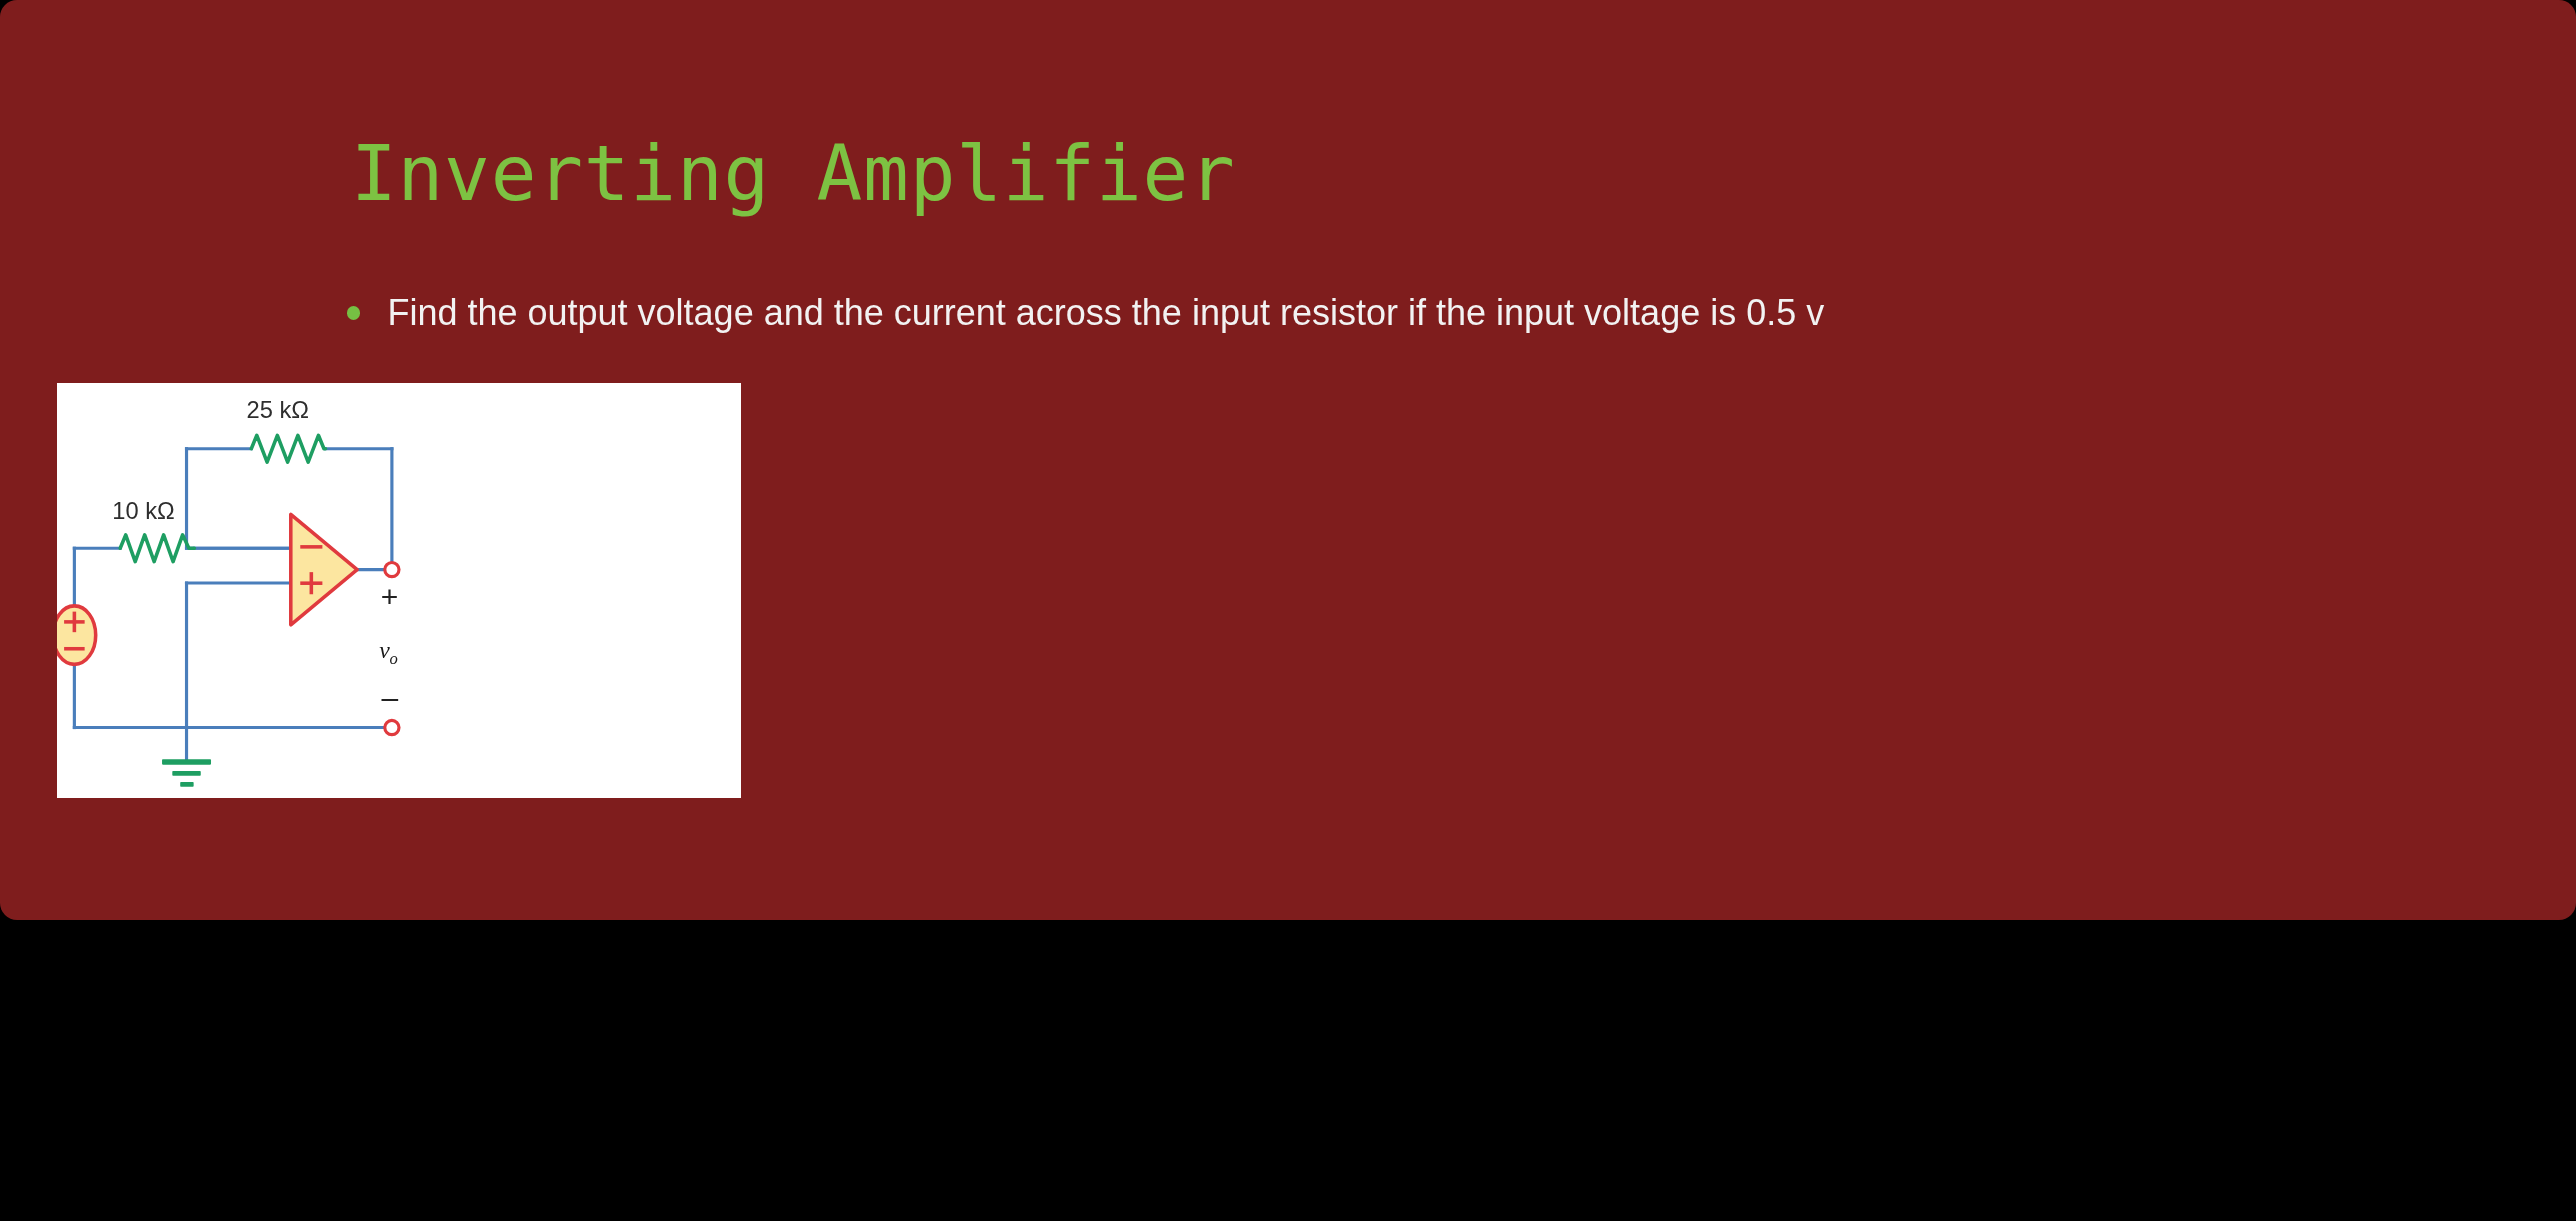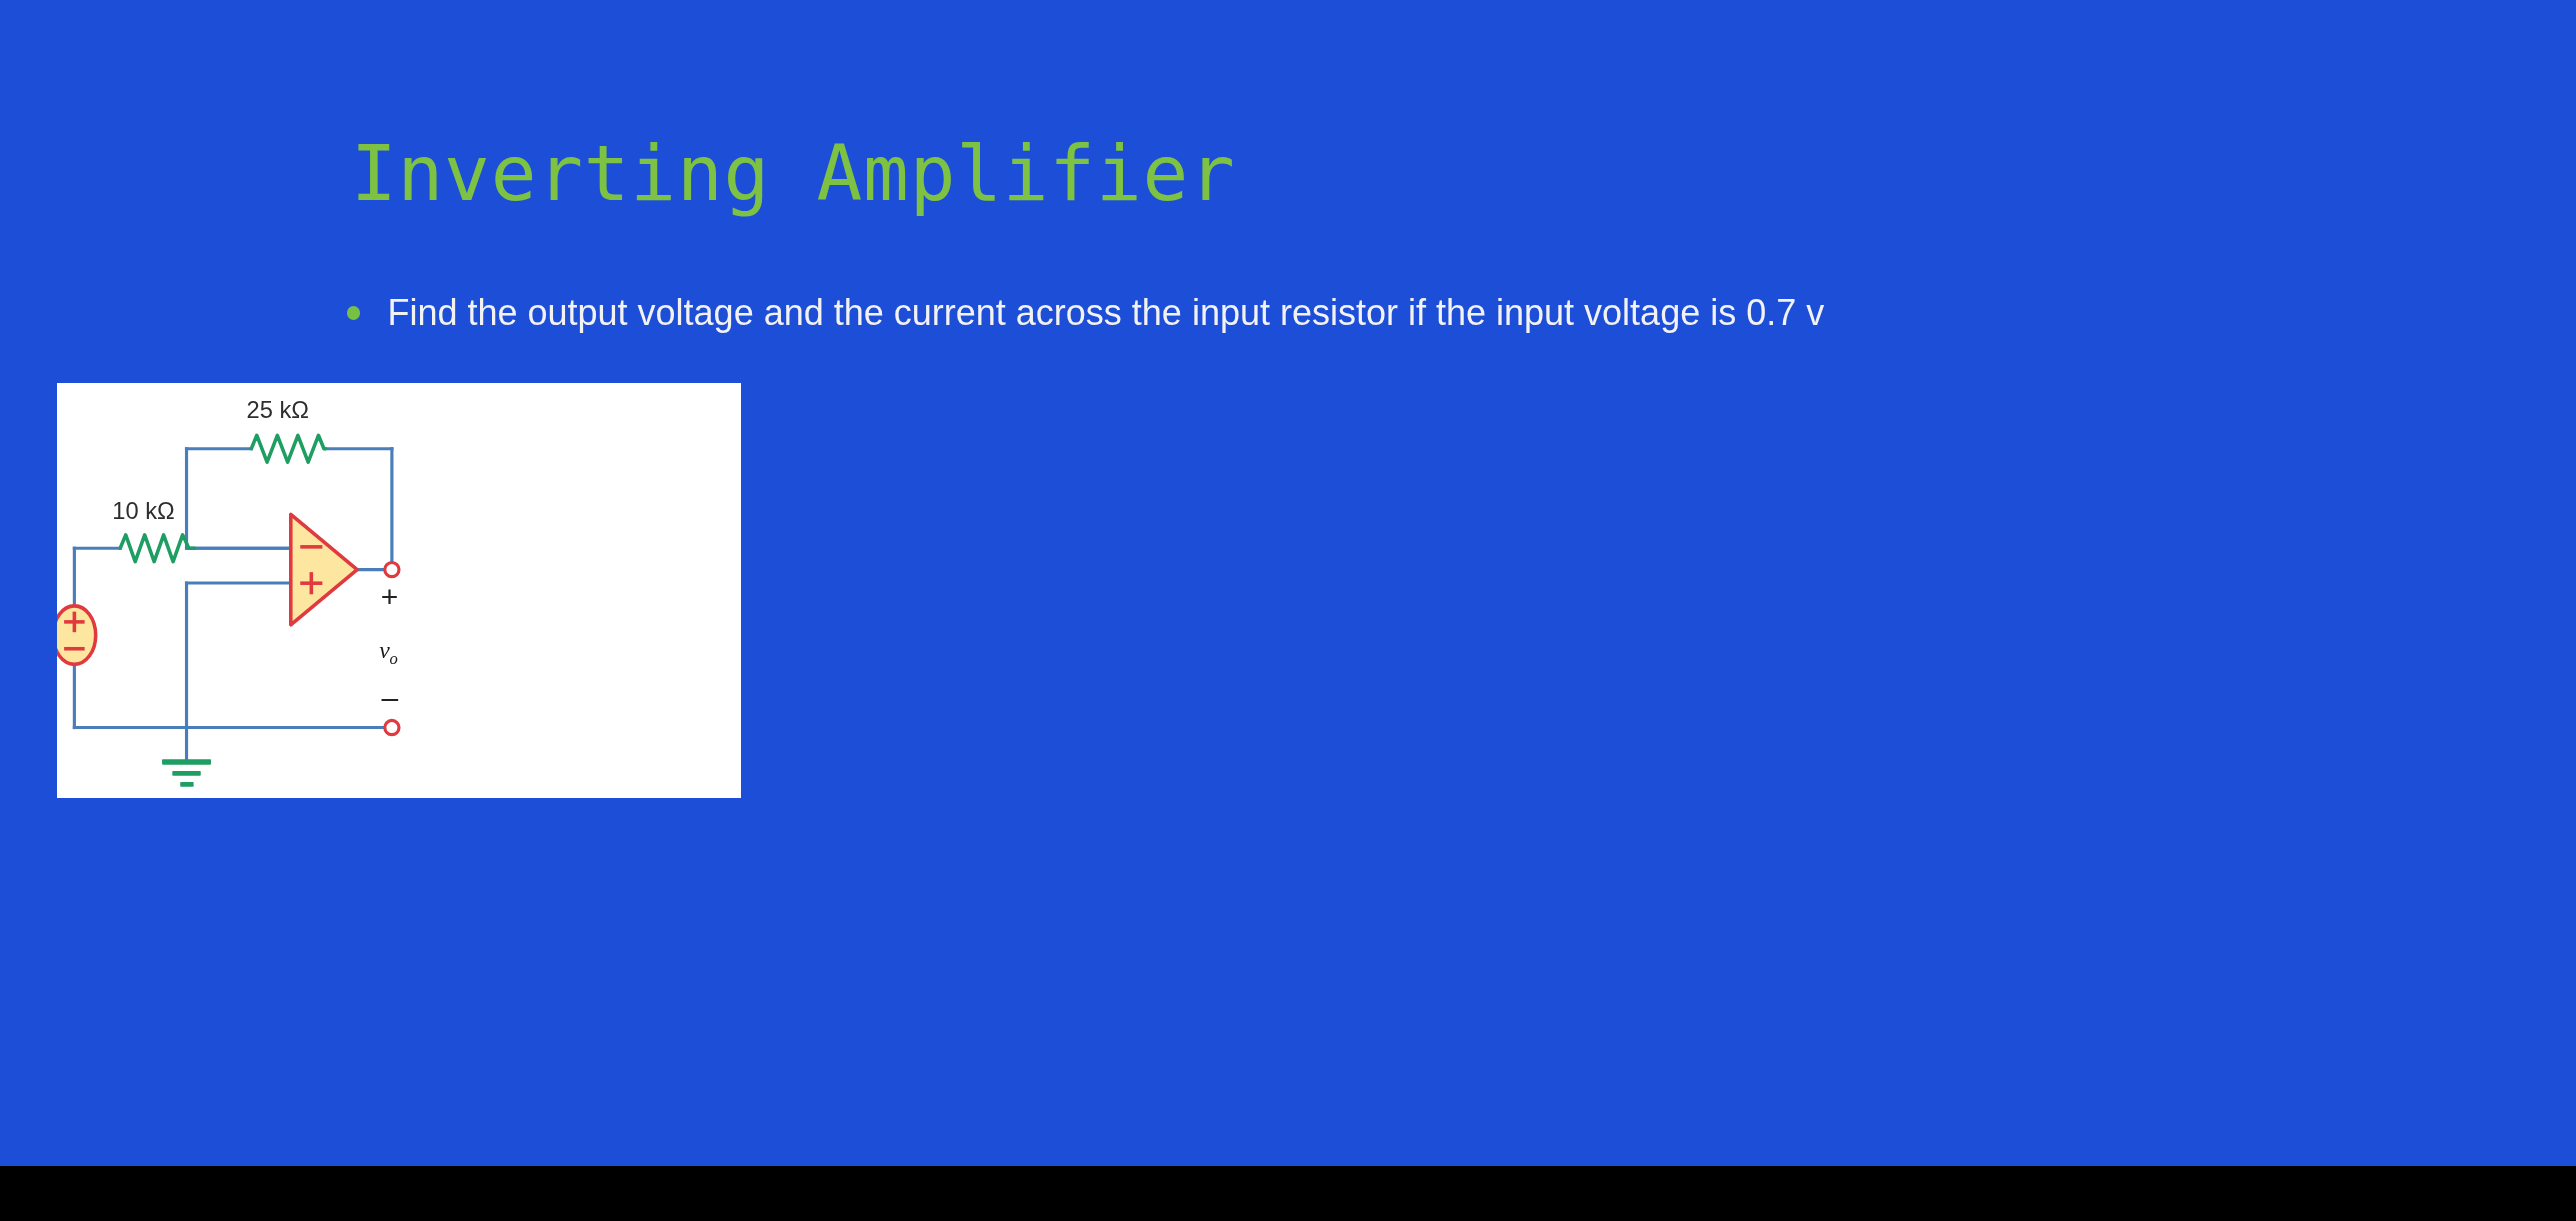--- a/index.html
+++ b/index.html
@@ -12,22 +12,23 @@
     height: 1222px;
     position: relative;
     overflow: hidden;
     font-family: "Liberation Sans", sans-serif;
   }
 
   #slide {
     position: absolute;
     left: 0; top: 0;
     width: 2576px;
-    height: 1166px;
-    background: #1d4ed8;
+    height: 920px;
+    background: #7f1d1d;
+    border-radius: 17px;
   }
 
   
   #slide-title {
     position: absolute;
     left: 351px;
     top: 126px;
     font-family: "DejaVu Sans Mono", "Liberation Mono", monospace;
     font-size: 76px;
     line-height: 95px;
@@ -104,21 +105,21 @@
 </style>
 </head>
 <body>
 
 <div id="slide">
 
   <div id="slide-title">Inverting Amplifier</div>
 
   <div id="bullet-row">
     <div id="bullet-marker"></div>
-    <div id="bullet-text">Find the output voltage and the current across the input resistor if the input voltage is 0.7 v</div>
+    <div id="bullet-text">Find the output voltage and the current across the input resistor if the input voltage is 0.5 v</div>
   </div>
 
   <div id="circuit-panel">
     <svg id="circuit-svg" viewBox="0 0 866 525" xmlns="http://www.w3.org/2000/svg">
 
       <g stroke="#4A7EBB" stroke-width="4" fill="none" stroke-linecap="square">
 
         <line x1="164" y1="209" x2="164" y2="83"></line>
 
         <line x1="164" y1="83" x2="246" y2="83"></line>

